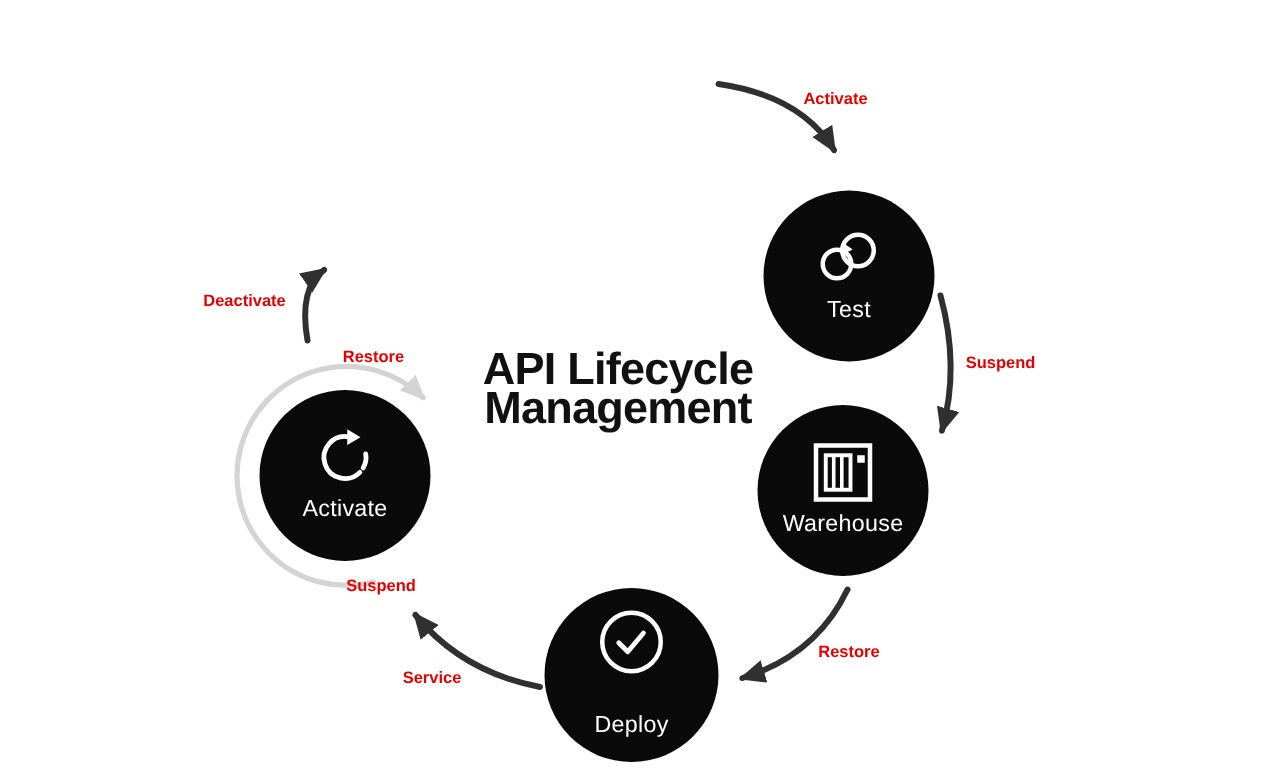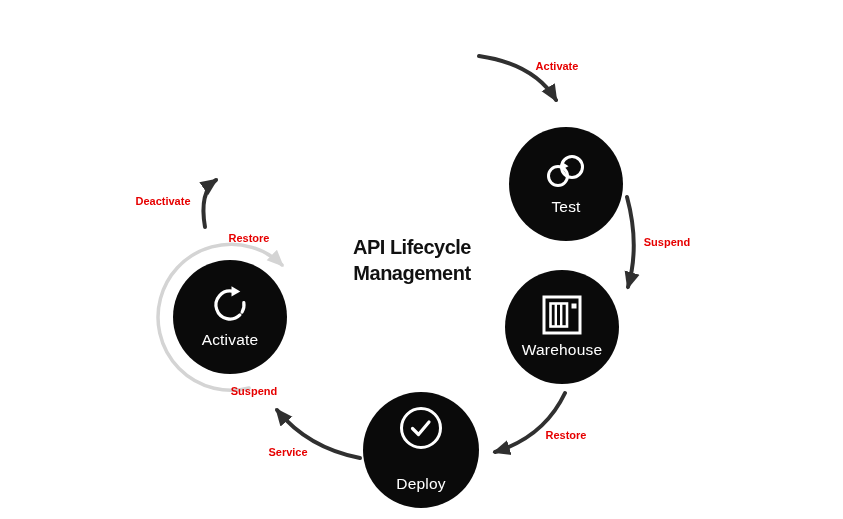--- a/index.html
+++ b/index.html
@@ -24,21 +24,21 @@
   .node-build    {left:367px;top:15px; width:106px;height:106px;}
   .node-test     {left:509px;top:127px;width:114px;height:114px;}
   .node-warehouse{left:505px;top:270px;width:114px;height:114px;}
   .node-deploy   {left:363px;top:392px;width:116px;height:116px;gap:24px;}
   .node-service  {left:173px;top:260px;width:114px;height:114px;}
   .node-retire   {left:229px;top:72px; width:112px;height:112px;}
 
   
   .title{
     position:absolute;left:412px;top:234px;transform:translateX(-50%);
-    text-align:center;color:#111111;font-weight:bold;font-size:20px;
+    text-align:center;color:#111111;font-weight:bold;font-size:30px;
     line-height:26px;letter-spacing:-0.5px;white-space:nowrap;
   }
 
   
   .tlabel{
     position:absolute;transform:translate(-50%,-50%);
     color:#e60000;font-weight:bold;font-size:11px;white-space:nowrap;
   }
   .tl-activate    {left:557px;top:66px;}
   .tl-suspend-r   {left:667px;top:242px;}

